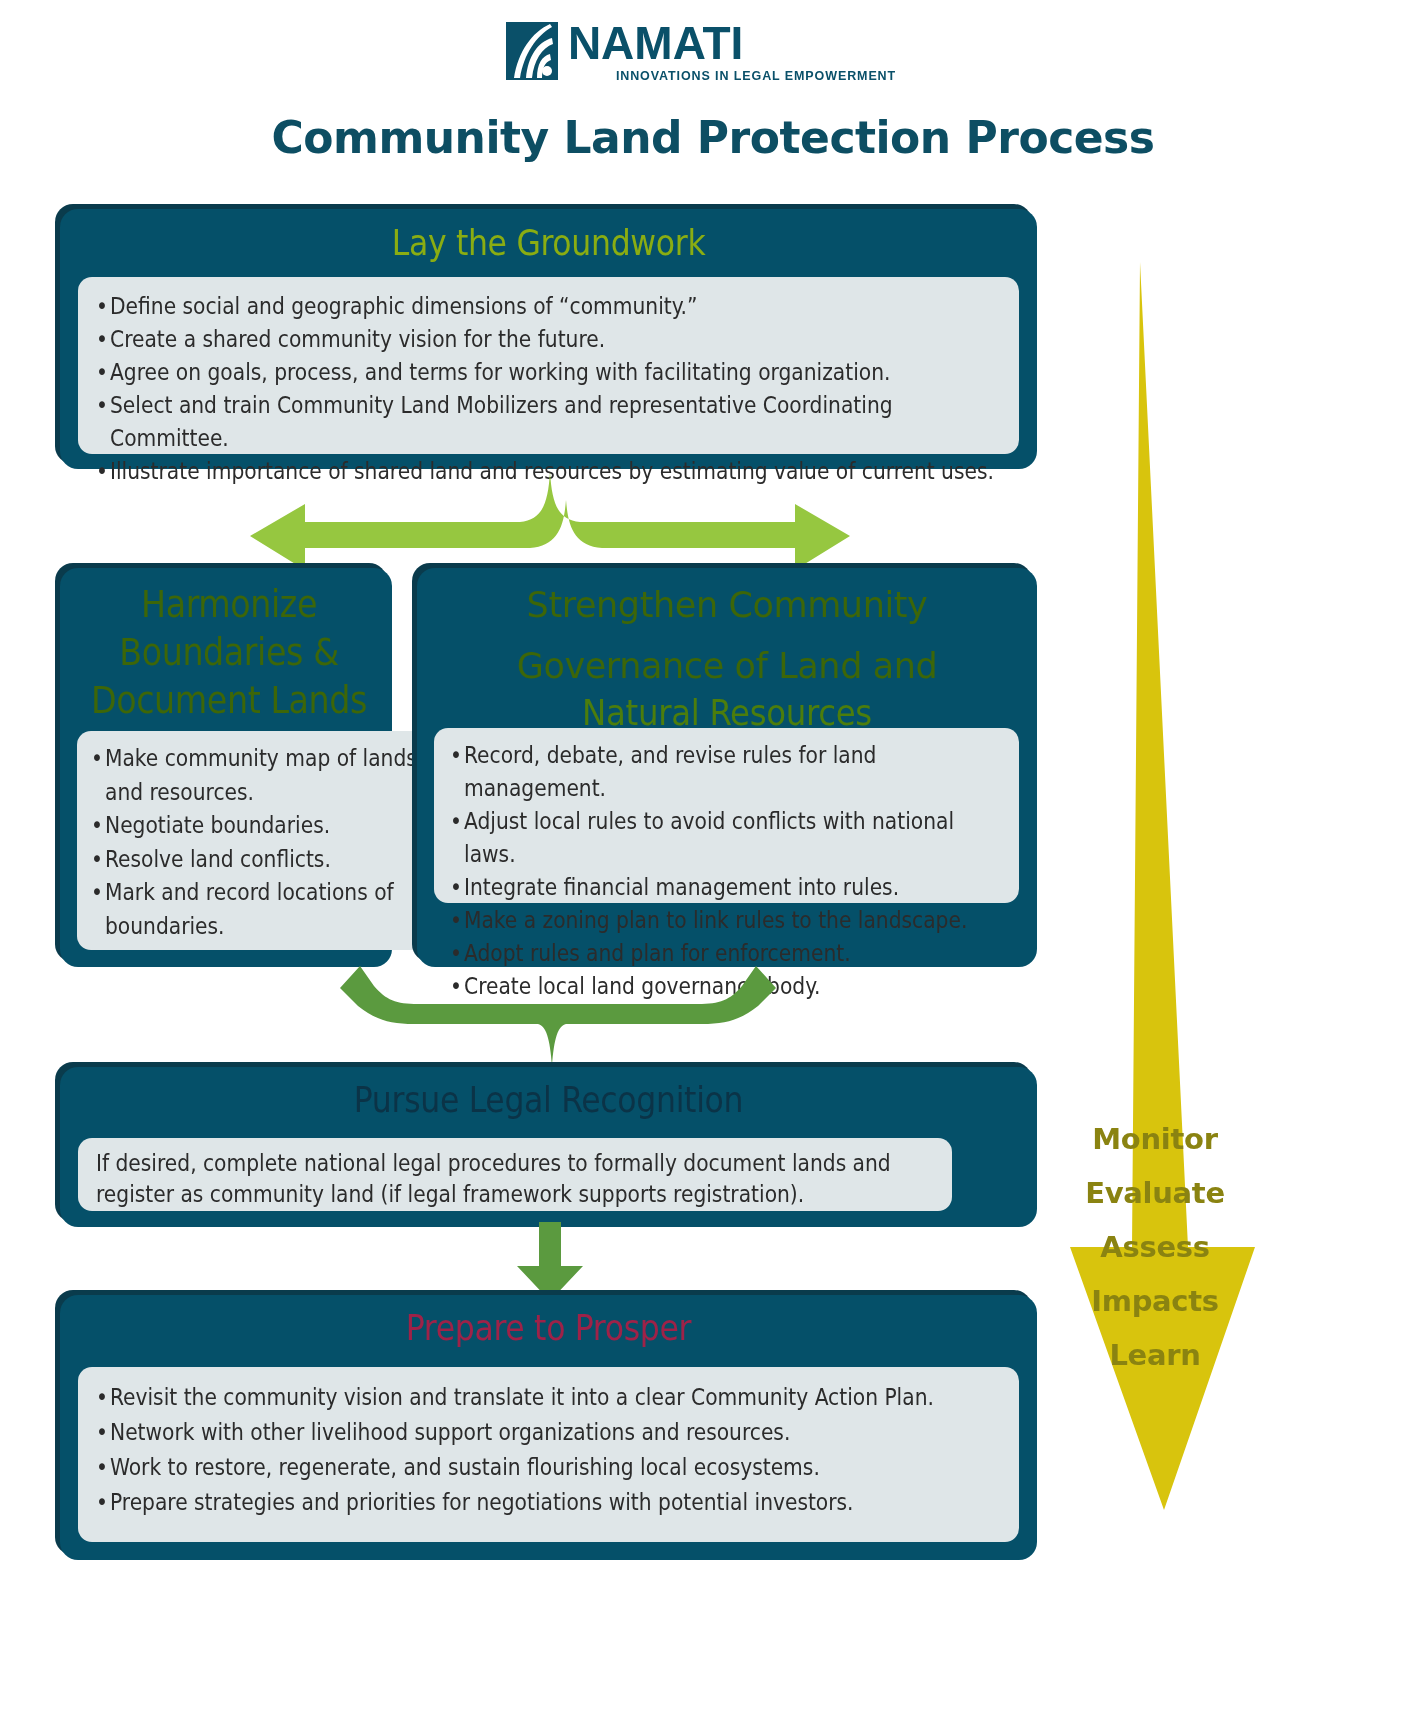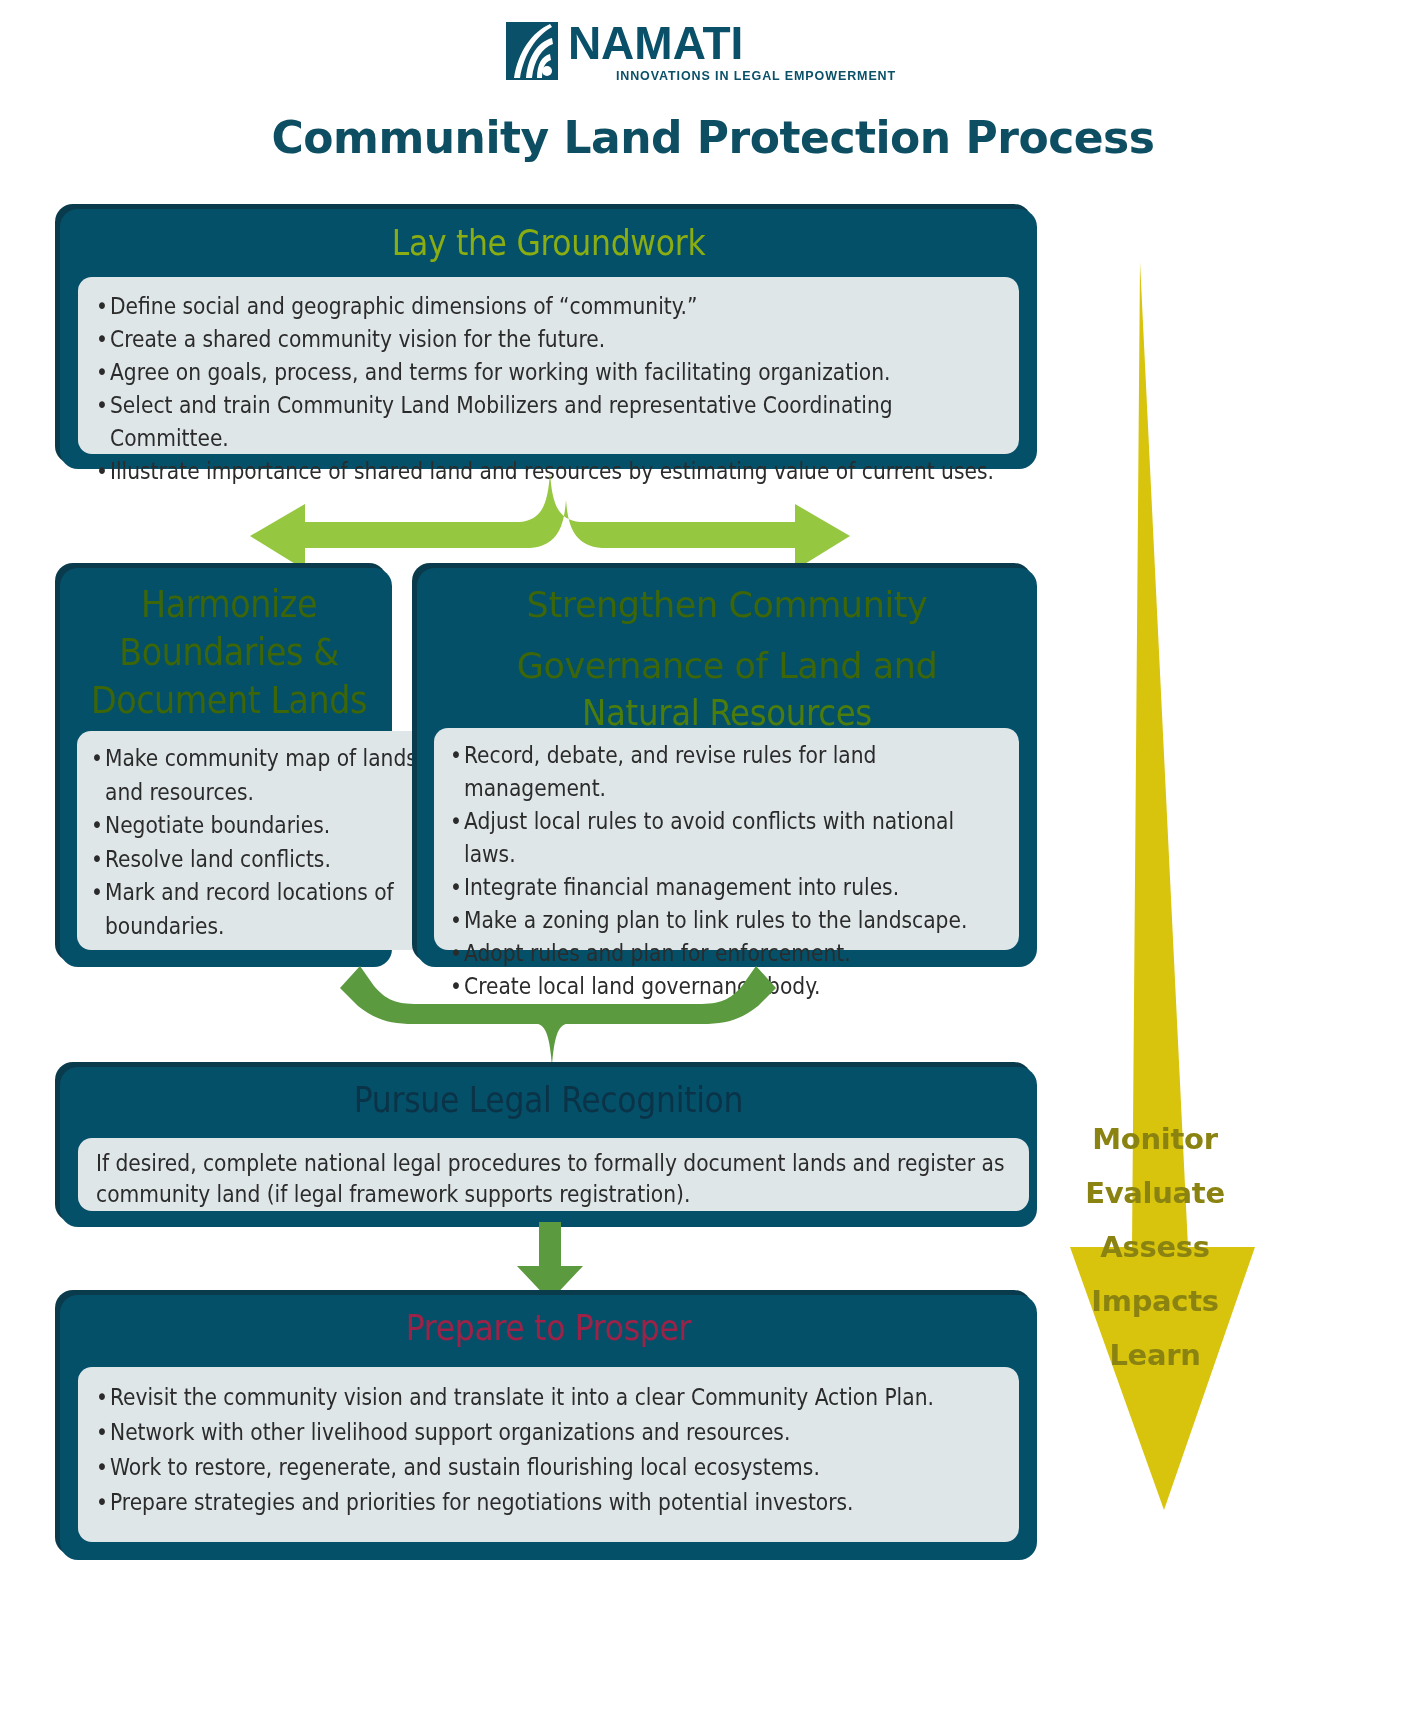--- a/index.html
+++ b/index.html
@@ -99,32 +99,32 @@
     font-size: 35px; line-height: 48px; color: #3d6608; padding-top: 13px;
     letter-spacing: -0.4px; text-align: center;
     font-family: "DejaVu Sans", sans-serif;
   }
   #box-strengthen .head-b {
     font-size: 36px; line-height: 46px; color: #4c7d0c; text-align: center;
     font-family: "DejaVu Sans Condensed", "DejaVu Sans", sans-serif;
     letter-spacing: -0.3px;
   }
   #box-strengthen .panel {
-    position: absolute; left: 17px; top: 160px; width: 585px; height: 222px;
+    position: absolute; left: 17px; top: 160px; width: 585px; height: 175px;
     padding: 11px 14px 0 14px;
   }
   #box-strengthen .panel li { font-size: 22.5px; line-height: 33px; }
 
   
   #box-pursue { left: 60px; top: 1067px; width: 977px; height: 160px; }
   #box-pursue .stage-head {
     font-size: 35px; color: #0b3347; padding-top: 13px; letter-spacing: -0.3px;
   }
   #box-pursue .panel {
-    position: absolute; left: 18px; top: 71px; width: 951px; height: 73px;
+    position: absolute; left: 18px; top: 71px; width: 874px; height: 73px;
     padding: 10px 0 0 18px;
   }
   #box-pursue .panel p { font-size: 22.5px; line-height: 31px; }
 
   
   #box-prosper { left: 60px; top: 1295px; width: 977px; height: 265px; }
   #box-prosper .stage-head {
     font-size: 35px; color: #9e2248; padding-top: 13px; letter-spacing: -0.3px;
   }
   #box-prosper .panel {

